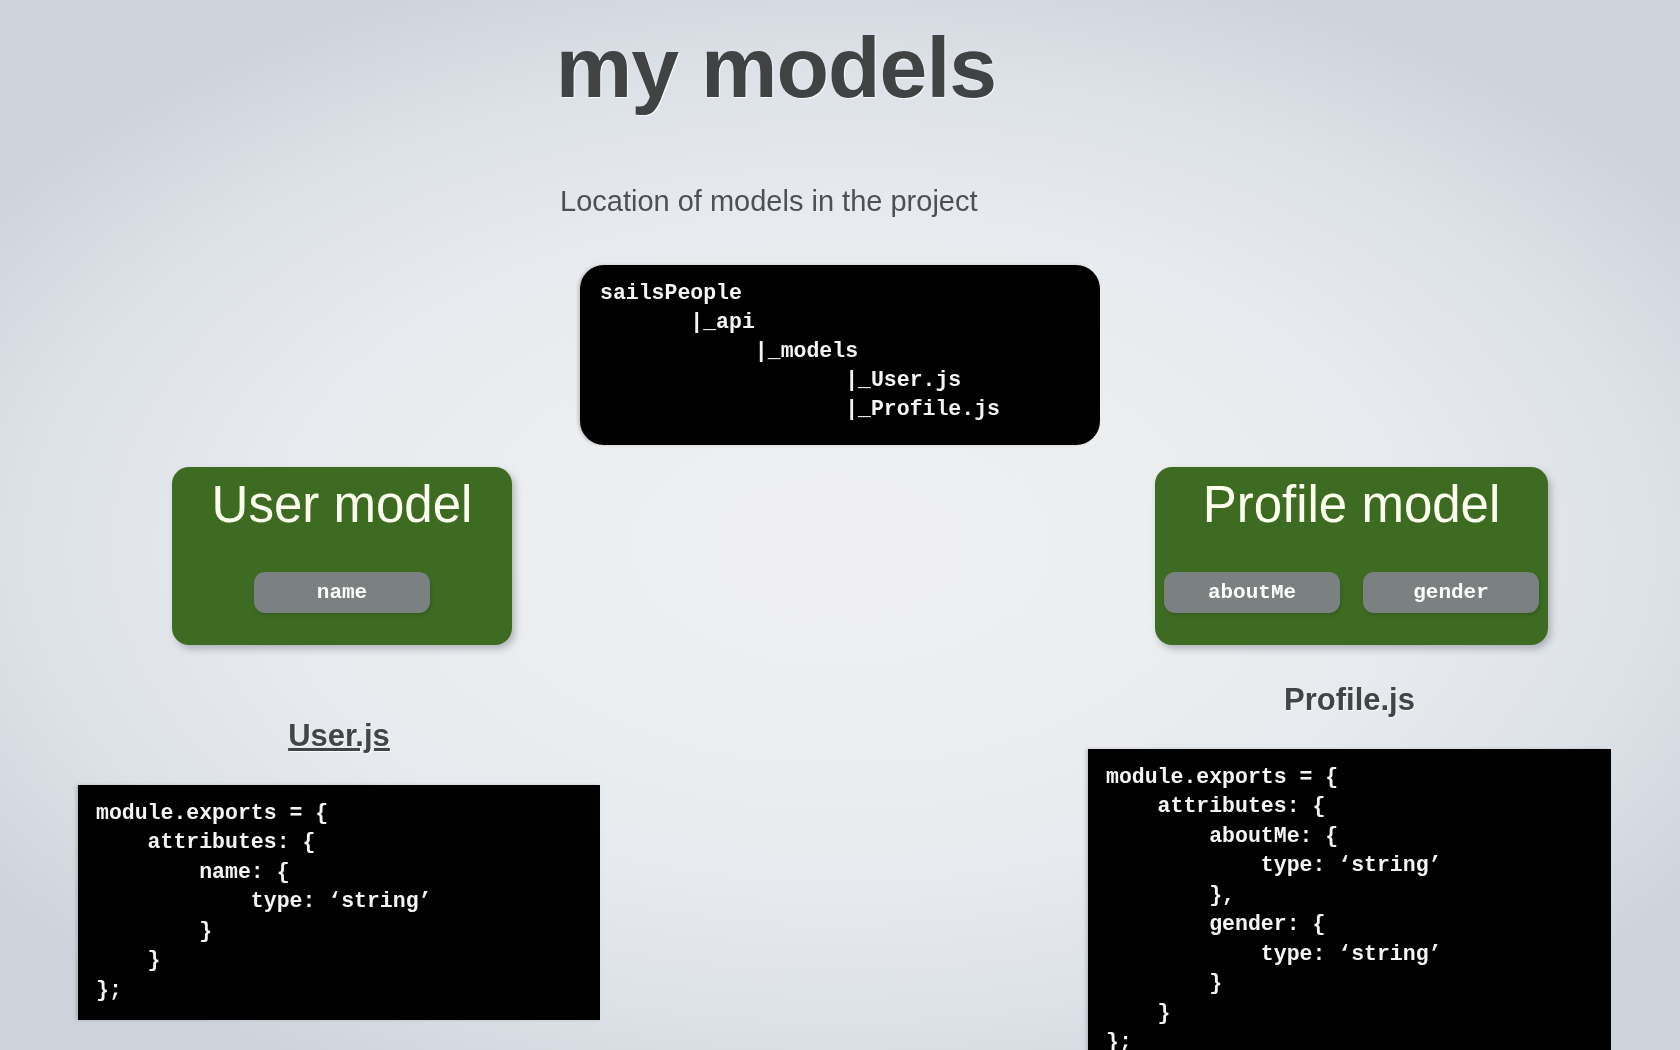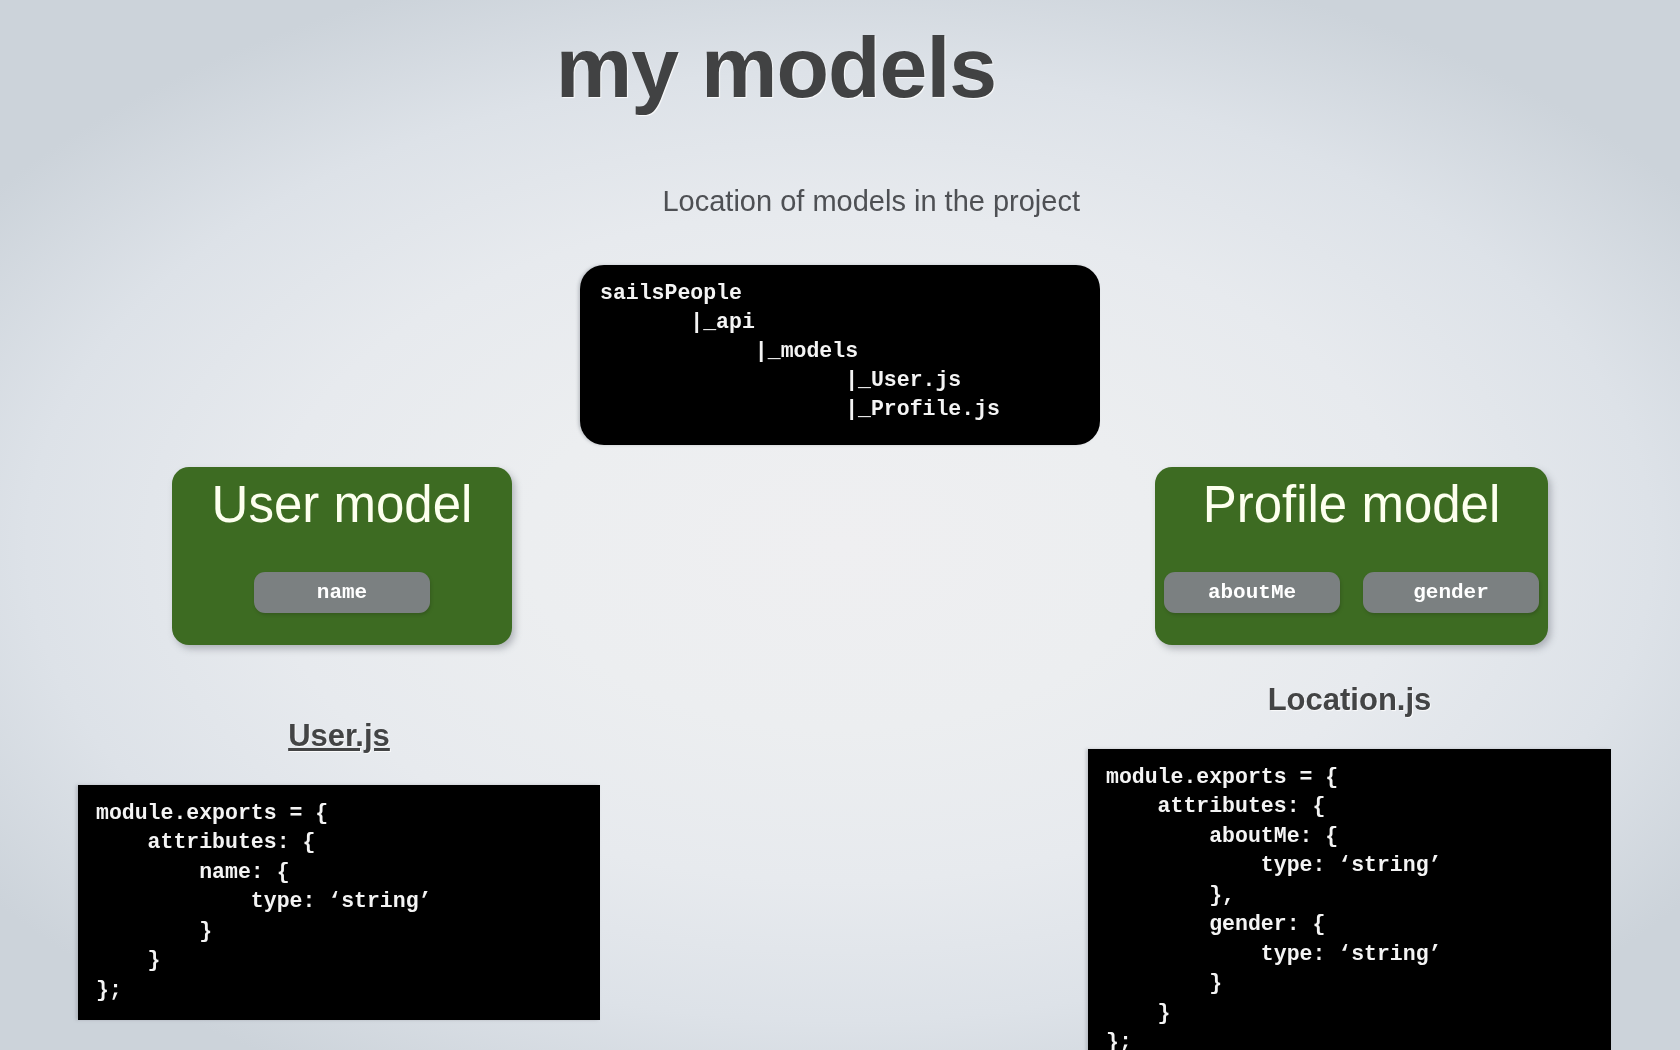--- a/index.html
+++ b/index.html
@@ -38,21 +38,21 @@
     color: #414243;
     text-shadow: 1px 1px 1px rgba(255,255,255,0.85);
   }
 
   
   .subtitle {
     position: absolute;
     left: 560px;
     top: 185px;
     width: 520px;
-    text-align: right;
+    text-align: left;
     font-size: 29px;
     font-weight: 300;
     color: #4e5054;
     white-space: nowrap;
   }
 
   
   .code-block {
     position: absolute;
     background: #000000;
@@ -202,21 +202,21 @@
   <div class="file-caption" id="user-js-caption">User.js</div>
 
   <pre class="code-block" id="user-code-block">module.exports = {
     attributes: {
         name: {
             type: ‘string’
         }
     }
 };</pre>
 
-  <div class="file-caption" id="profile-js-caption">Location.js</div>
+  <div class="file-caption" id="profile-js-caption">Profile.js</div>
 
   <pre class="code-block" id="profile-code-block">module.exports = {
     attributes: {
         aboutMe: {
             type: ‘string’
         },
         gender: {
             type: ‘string’
         }
     }

